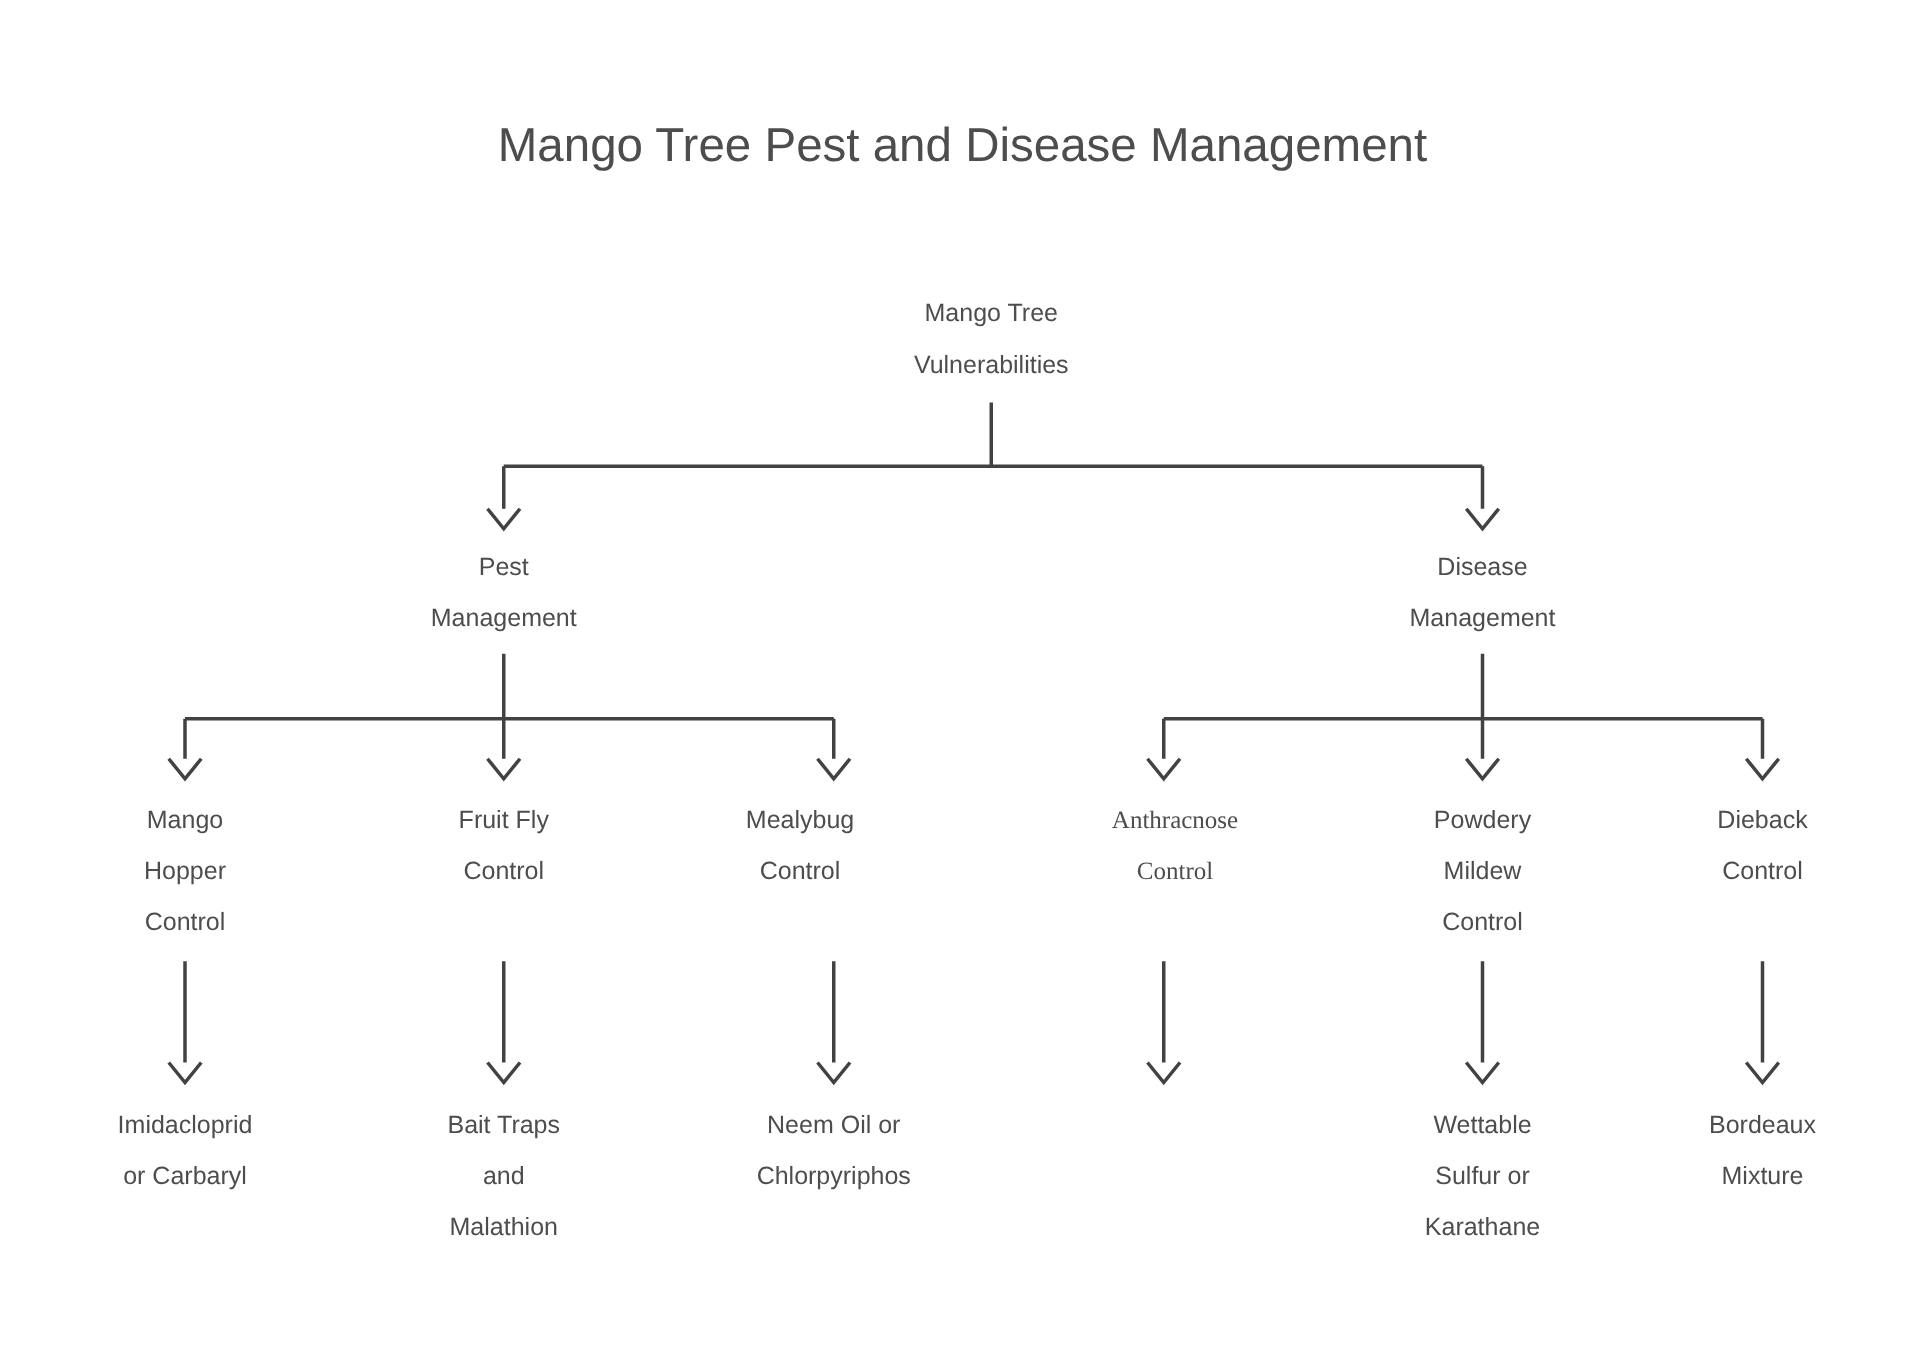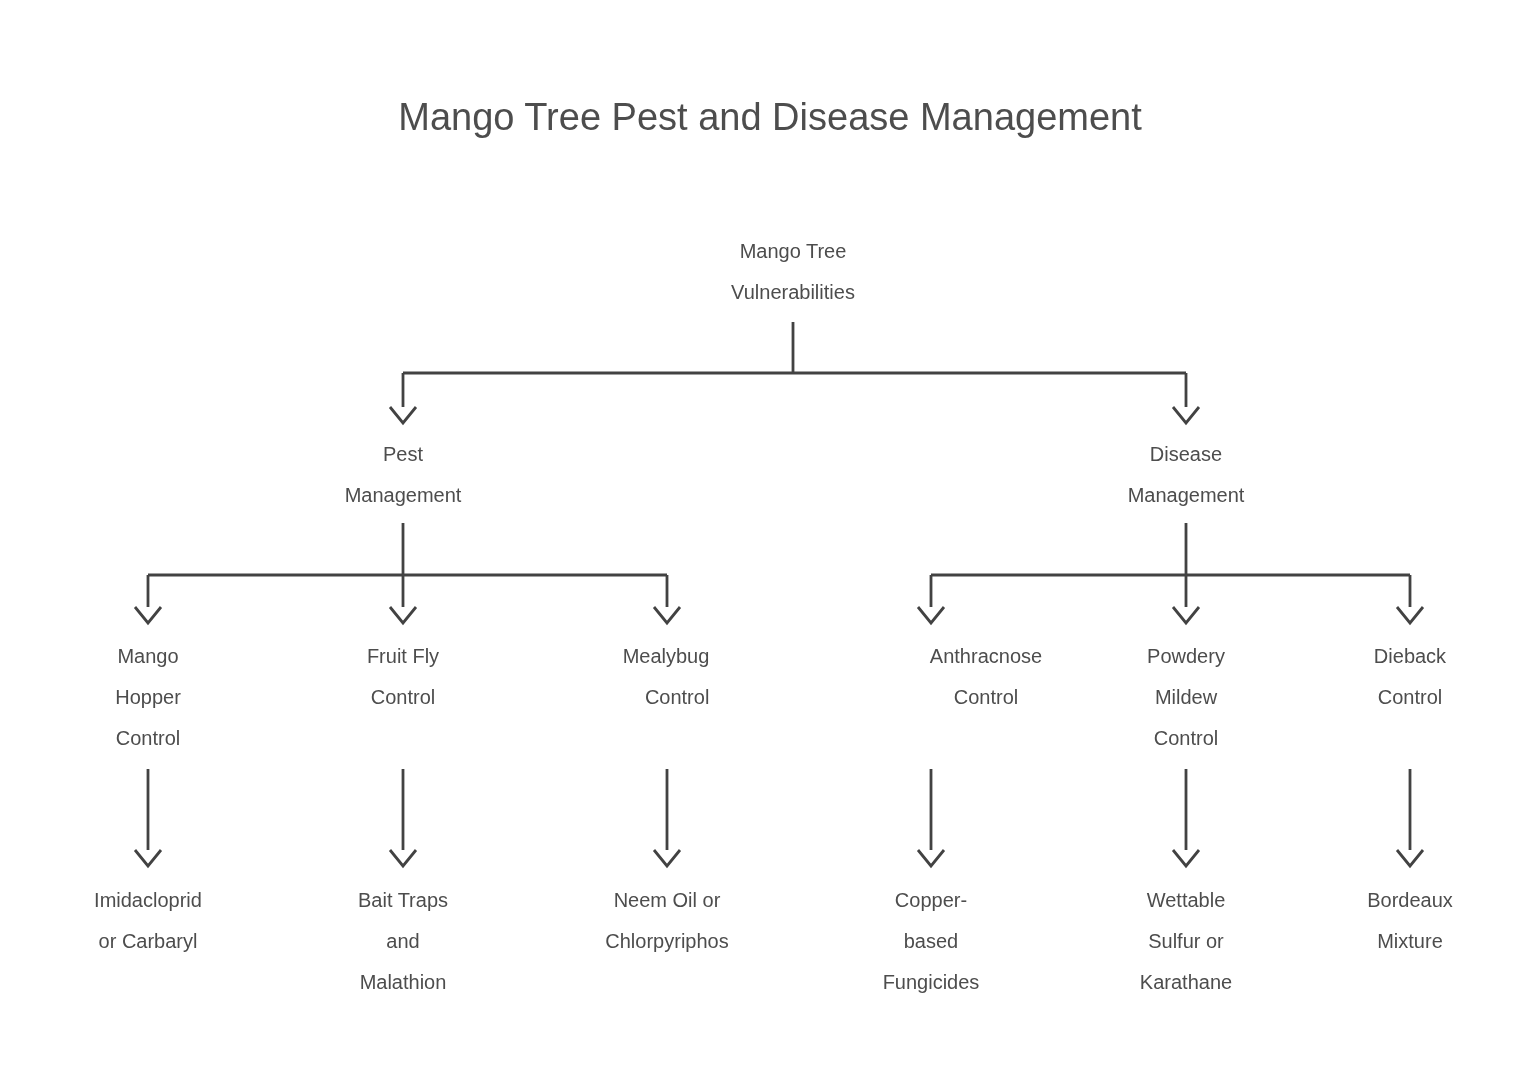--- a/index.html
+++ b/index.html
@@ -116,39 +116,36 @@
   <div class="node" style="left:403px; top:434px;">Pest
 Management</div>
   <div class="node" style="left:1186px; top:434px;">Disease
 Management</div>
 
   <div class="node" style="left:148px; top:636px;">Mango
 Hopper
 Control</div>
   <div class="node" style="left:403px; top:636px;">Fruit Fly
 Control</div>
-  <div class="node" style="left:666px; top:636px;text-align:right;">Mealybug
+  <div class="node" style="left:640px; top:636px;">Mealybug
 Control</div>
-  <div class="node" style="left:986px; top:636px;">Anthracnose
+  <div class="node" style="left:940px; top:636px;font-family:Liberation Serif, serif;">Anthracnose
 Control</div>
   <div class="node" style="left:1186px; top:636px;">Powdery
 Mildew
 Control</div>
   <div class="node" style="left:1410px; top:636px;">Dieback
 Control</div>
 
   <div class="node" style="left:148px; top:880px;">Imidacloprid
 or Carbaryl</div>
   <div class="node" style="left:403px; top:880px;">Bait Traps
 and
 Malathion</div>
   <div class="node" style="left:667px; top:880px;">Neem Oil or
 Chlorpyriphos</div>
-  <div class="node" style="left:931px; top:880px;">Copper-
-based
-Fungicides</div>
   <div class="node" style="left:1410px; top:880px;">Bordeaux
 Mixture</div>
   <div class="node" style="left:1186px; top:880px;">Wettable
 Sulfur or
 Karathane</div>
 
 </div>
 
 </body></html>

